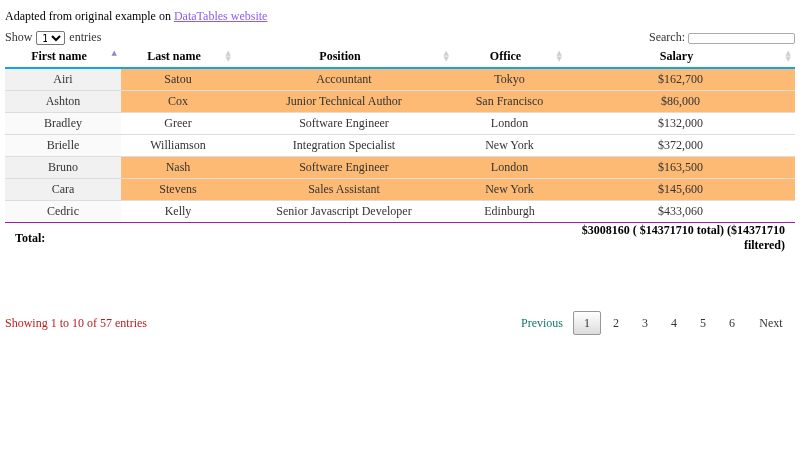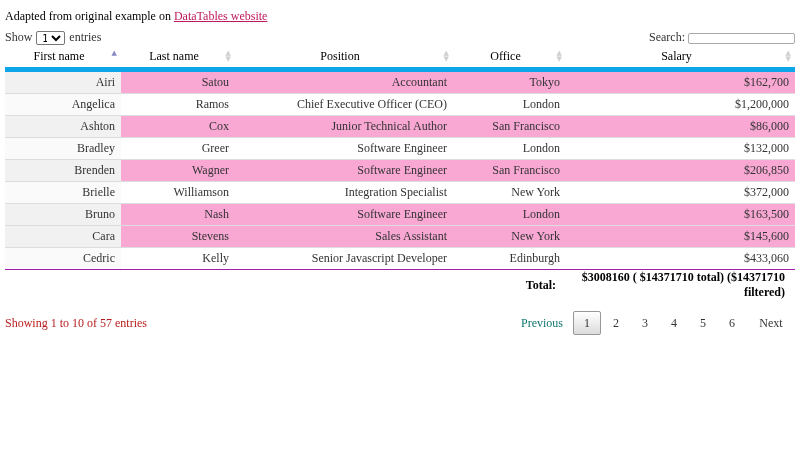--- a/index.html
+++ b/index.html
@@ -3,61 +3,61 @@
   <meta charset="utf-8">
   <style>
     html, body { margin: 0; padding: 0; background: #ffffff; }
     body {
       width: 800px; height: 450px; overflow: hidden;
       font-family: "Liberation Serif", "DejaVu Serif", serif;
       font-size: 12px; color: #333333;
       position: relative;
     }
     .intro { position: absolute; left: 5px; top: 9px; font-size: 12px; color: #000; }
-    .intro a { color: #be185d; text-decoration: underline; }
+    .intro a { color: #8b5cf6; text-decoration: underline; }
     .length { position: absolute; left: 5px; top: 30px; font-size: 12px; color: #333; }
     .length select {
       font-family: "DejaVu Sans", sans-serif; font-size: 10px;
       height: 14px; width: 29px; padding: 0 1px; margin: 0 1px;
       border: 1px solid #767676; border-radius: 2px; background: #fff; color: #000;
       vertical-align: middle;
     }
     .filter { position: absolute; right: 5px; top: 30px; font-size: 12px; color: #333; }
     .filter input {
       width: 107px; height: 11px; border: 1px solid #aaa; border-radius: 2px;
       padding: 0 2px; margin-left: 3px; vertical-align: middle; background: #fff;
     }
     table.dt {
       position: absolute; left: 5px; top: 46px; width: 790px;
       border-collapse: collapse; font-size: 12px;
     }
     table.dt thead th {
-      font-weight: normal; color: #000; height: 21px; padding: 0 18px 0 10px;
-      border-bottom: 5px solid #0ea5e9; text-align: center; position: relative;
+      font-weight: bold; color: #000; height: 21px; padding: 0 18px 0 10px;
+      border-bottom: 2px solid #0ea5e9; text-align: center; position: relative;
       cursor: pointer;
     }
     .sort {
       position: absolute; right: 4px; top: 4px; font-family: "DejaVu Sans", sans-serif;
       font-size: 7px; line-height: 6px; color: #cfcfcf; text-align: center;
     }
     .sort.asc .up { color: #8a8ac7; }
     .sort.asc .down { color: transparent; }
     table.dt tbody td {
       height: 21px; padding: 0 6px; border-top: 1px solid #ddd;
-      text-align: right; color: #333;
+      text-align: center; color: #333;
     }
     table.dt tbody tr:first-child td { border-top: none; }
-    table.dt tbody tr.odd td { background: #f9a8d4; }
+    table.dt tbody tr.odd td { background: #fdba74; }
     table.dt tbody tr.odd td.sorted { background: #f1f1f1; }
     table.dt tbody tr.even td.sorted { background: #fafafa; }
     table.dt tbody tr:last-child td { border-bottom: 1px solid #a21caf; }
     table.dt tfoot th {
       font-weight: bold; color: #000; height: 22px; padding: 0 10px;
     }
-    .tf-label { text-align: right; }
+    .tf-label { text-align: left; }
     .tf-value { text-align: right; margin-top: 20px; }
     .info { position: absolute; left: 5px; top: 316px; font-size: 12px; color: #b91c1c; }
     .paginate { position: absolute; right: 5px; top: 311px; display: flex; align-items: center; }
     .pbtn {
       font-size: 12px; color: #333; padding: 0 0; height: 22px; line-height: 22px;
       min-width: 26px; text-align: center; margin-left: 1px; cursor: pointer;
       border: 1px solid transparent; border-radius: 2px;
     }
     .pbtn.prev { color: #0f766e; padding: 0 8px; }
     .pbtn.next { padding: 0 10px; font-family: Liberation Serif, serif; }
@@ -104,47 +104,33 @@
     </tr>
   </thead>
   <tbody>
     <tr class="odd">
       <td class="sorted">Airi</td>
       <td>Satou</td>
       <td>Accountant</td>
       <td>Tokyo</td>
       <td>$162,700</td>
     </tr>
-    <tr class="even">
-      <td class="sorted">Angelica</td>
-      <td>Ramos</td>
-      <td>Chief Executive Officer (CEO)</td>
-      <td>London</td>
-      <td>$1,200,000</td>
-    </tr>
     <tr class="odd">
       <td class="sorted">Ashton</td>
       <td>Cox</td>
       <td>Junior Technical Author</td>
       <td>San Francisco</td>
       <td>$86,000</td>
     </tr>
     <tr class="even">
       <td class="sorted">Bradley</td>
       <td>Greer</td>
       <td>Software Engineer</td>
       <td>London</td>
       <td>$132,000</td>
-    </tr>
-    <tr class="odd">
-      <td class="sorted">Brenden</td>
-      <td>Wagner</td>
-      <td>Software Engineer</td>
-      <td>San Francisco</td>
-      <td>$206,850</td>
     </tr>
     <tr class="even">
       <td class="sorted">Brielle</td>
       <td>Williamson</td>
       <td>Integration Specialist</td>
       <td>New York</td>
       <td>$372,000</td>
     </tr>
     <tr class="odd">
       <td class="sorted">Bruno</td>

